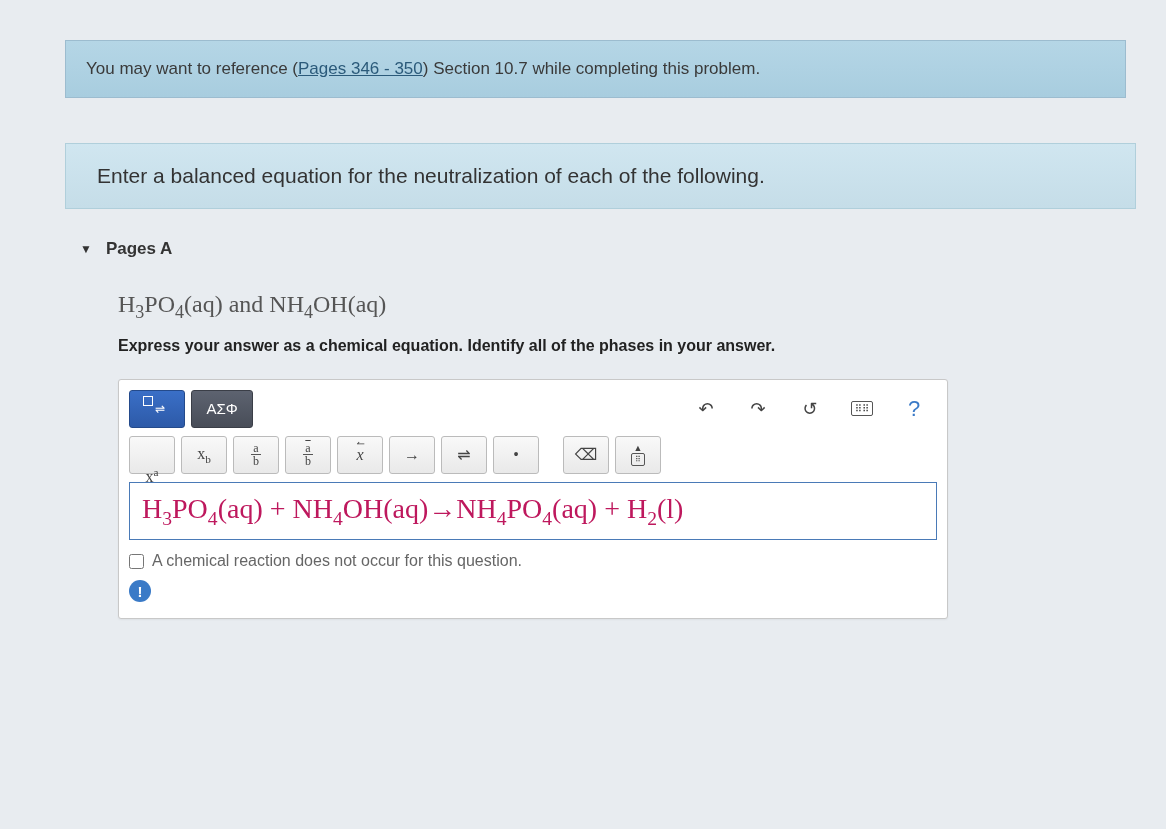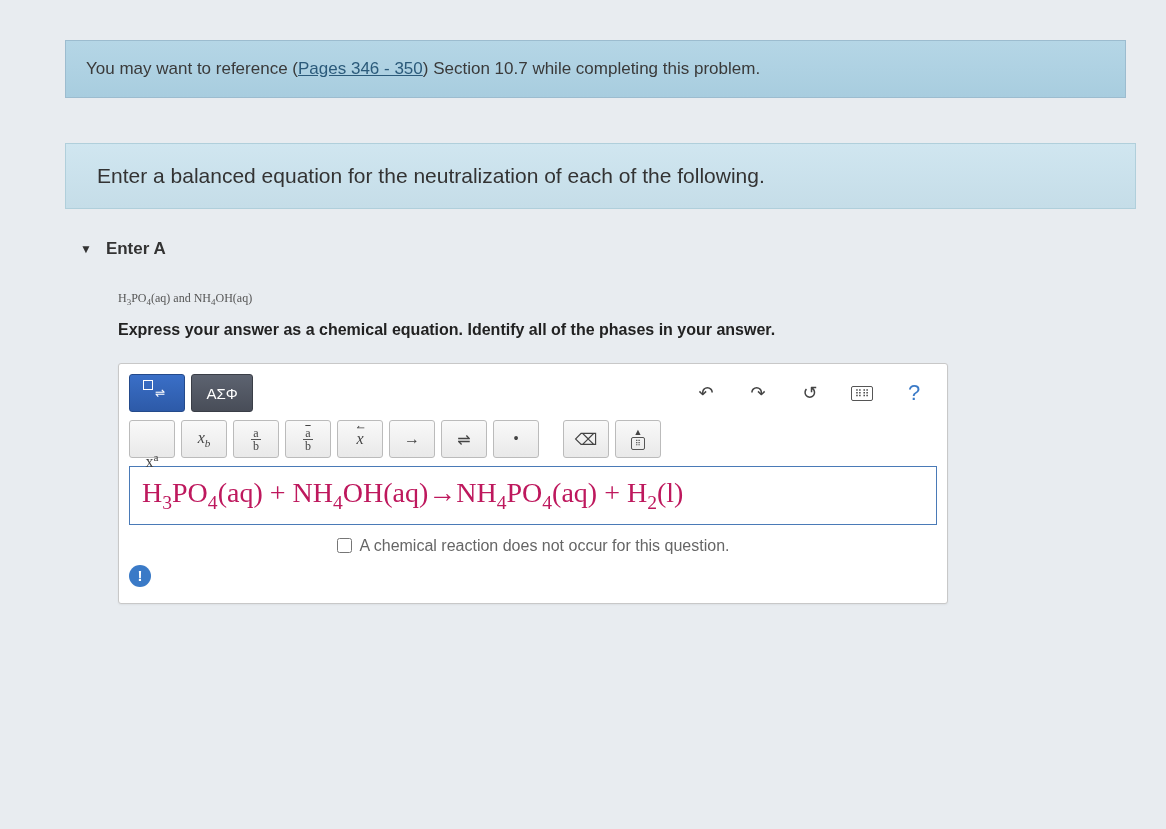--- a/index.html
+++ b/index.html
@@ -33,21 +33,21 @@
     display: flex;
     align-items: center;
     gap: 14px;
     font-weight: bold;
     font-size: 17px;
     color: #333;
   }
   .caret { font-size: 12px; color: #333; }
   .question-block { margin: 30px 30px 0 118px; }
   .reactants {
-    font-size: 12px;
+    font-size: 24px;
     color: #555;
     font-family: 'Times New Roman', serif;
     margin-top: 32px;
   }
   .reactants sub { font-size: 0.75em; }
   .instr2 { margin-top: 14px; font-size: 16px; font-weight: bold; color: #222; }
 
   .editor {
     margin-top: 24px;
     width: 830px;
@@ -95,21 +95,21 @@
   .answer-box {
     border: 1px solid #4a7ab7;
     padding: 10px 12px;
     font-family: 'Times New Roman', serif;
     font-size: 28px;
     color: #be185d;
     margin-top: 6px;
     min-height: 52px;
   }
   .answer-box sub { font-size: 0.7em; }
-  .checkbox-row { display: flex; align-items: center; gap: 8px; margin-top: 12px; color: #666; font-size: 16px; justify-content: center; }
+  .checkbox-row { display: flex; align-items: center; gap: 8px; margin-top: 12px; color: #666; font-size: 16px; }
   .checkbox-row input { width: 15px; height: 15px; }
   .feedback-row { display: flex; align-items: flex-start; gap: 10px; margin-top: 10px; }
   .alert-icon {
     width: 22px; height: 22px; border-radius: 50%;
     background: #3a7ac7;
     color: #fff;
     display: flex; align-items: center; justify-content: center;
     font-weight: bold; font-size: 15px;
     flex-shrink: 0;
   }
@@ -122,21 +122,21 @@
 <div class="ref-banner">
   <span>You may want to reference (</span><a href="#">Pages 346 - 350</a><span>) Section 10.7 while completing this problem.</span>
 </div>
 
 <div class="instruction-bar">
   <span>Enter a balanced equation for the neutralization of each of the following.</span>
 </div>
 
 <div class="part-header">
   <span class="caret">▼</span>
-  <span>Enter A</span>
+  <span>Pages A</span>
 </div>
 
 <div class="question-block">
 
   <div class="reactants">
     H<sub>3</sub>PO<sub>4</sub>(aq) and NH<sub>4</sub>OH(aq)
   </div>
 
   <div class="instr2">Express your answer as a chemical equation. Identify all of the phases in your answer.</div>
 
@@ -168,21 +168,21 @@
       <div class="tb-btn" style="border:none; background:none; color:#3a7ac7; font-size:22px; font-family:Arial;">
           <span>?</span>
         </div>
     </div>
 
     <div class="toolbar-row">
       <div class="tb-btn">
         <span style="margin-top:43px;">x<sup style="font-size:0.7em;">a</sup></span>
       </div>
       <div class="tb-btn">
-        <span style="font-style:italic;">x<sub style="font-size:0.7em;">b</sub></span>
+        <span style="">x<sub style="font-size:0.7em;">b</sub></span>
       </div>
       <div class="tb-btn">
         <span class="frac">
             <span class="num">a</span>
             <span>b</span>
           </span>
       </div>
       <div class="tb-btn">
         <span class="frac">
             <span class="num" style="text-decoration:overline;">a</span>

